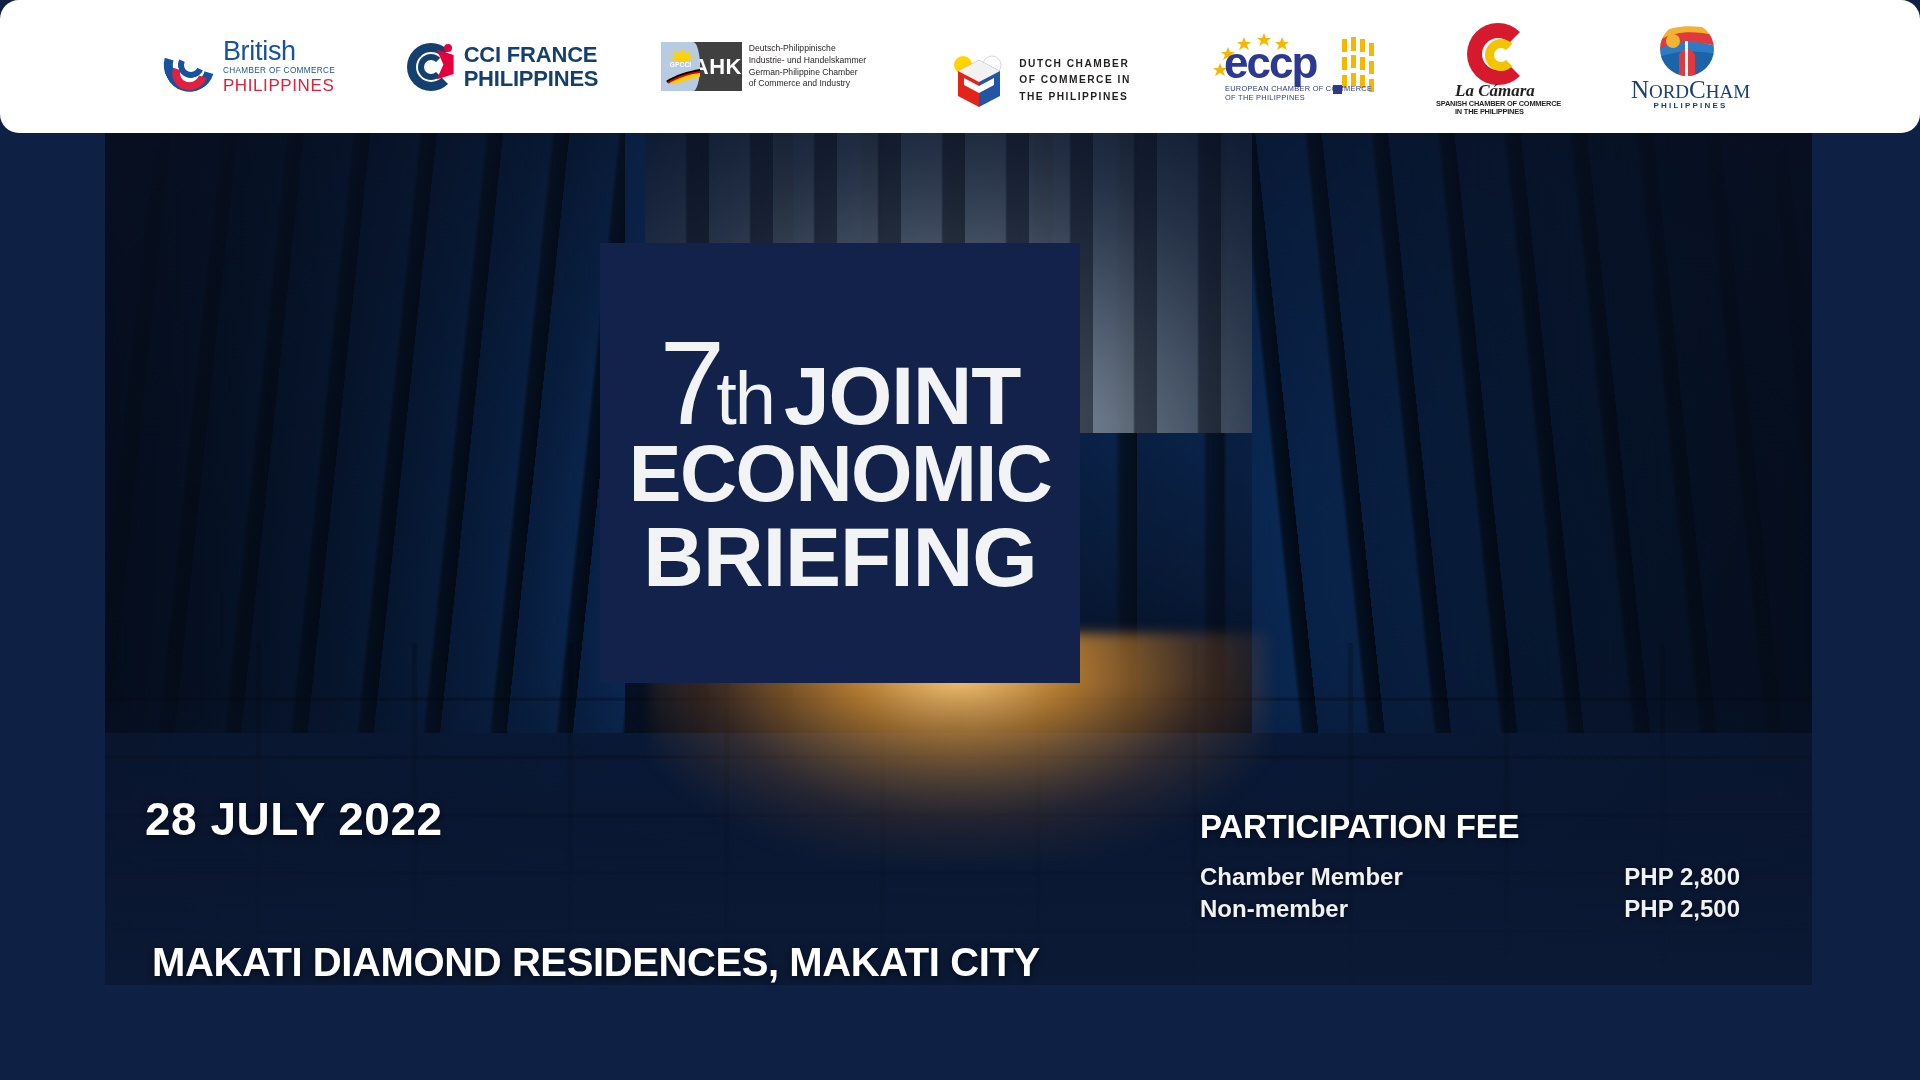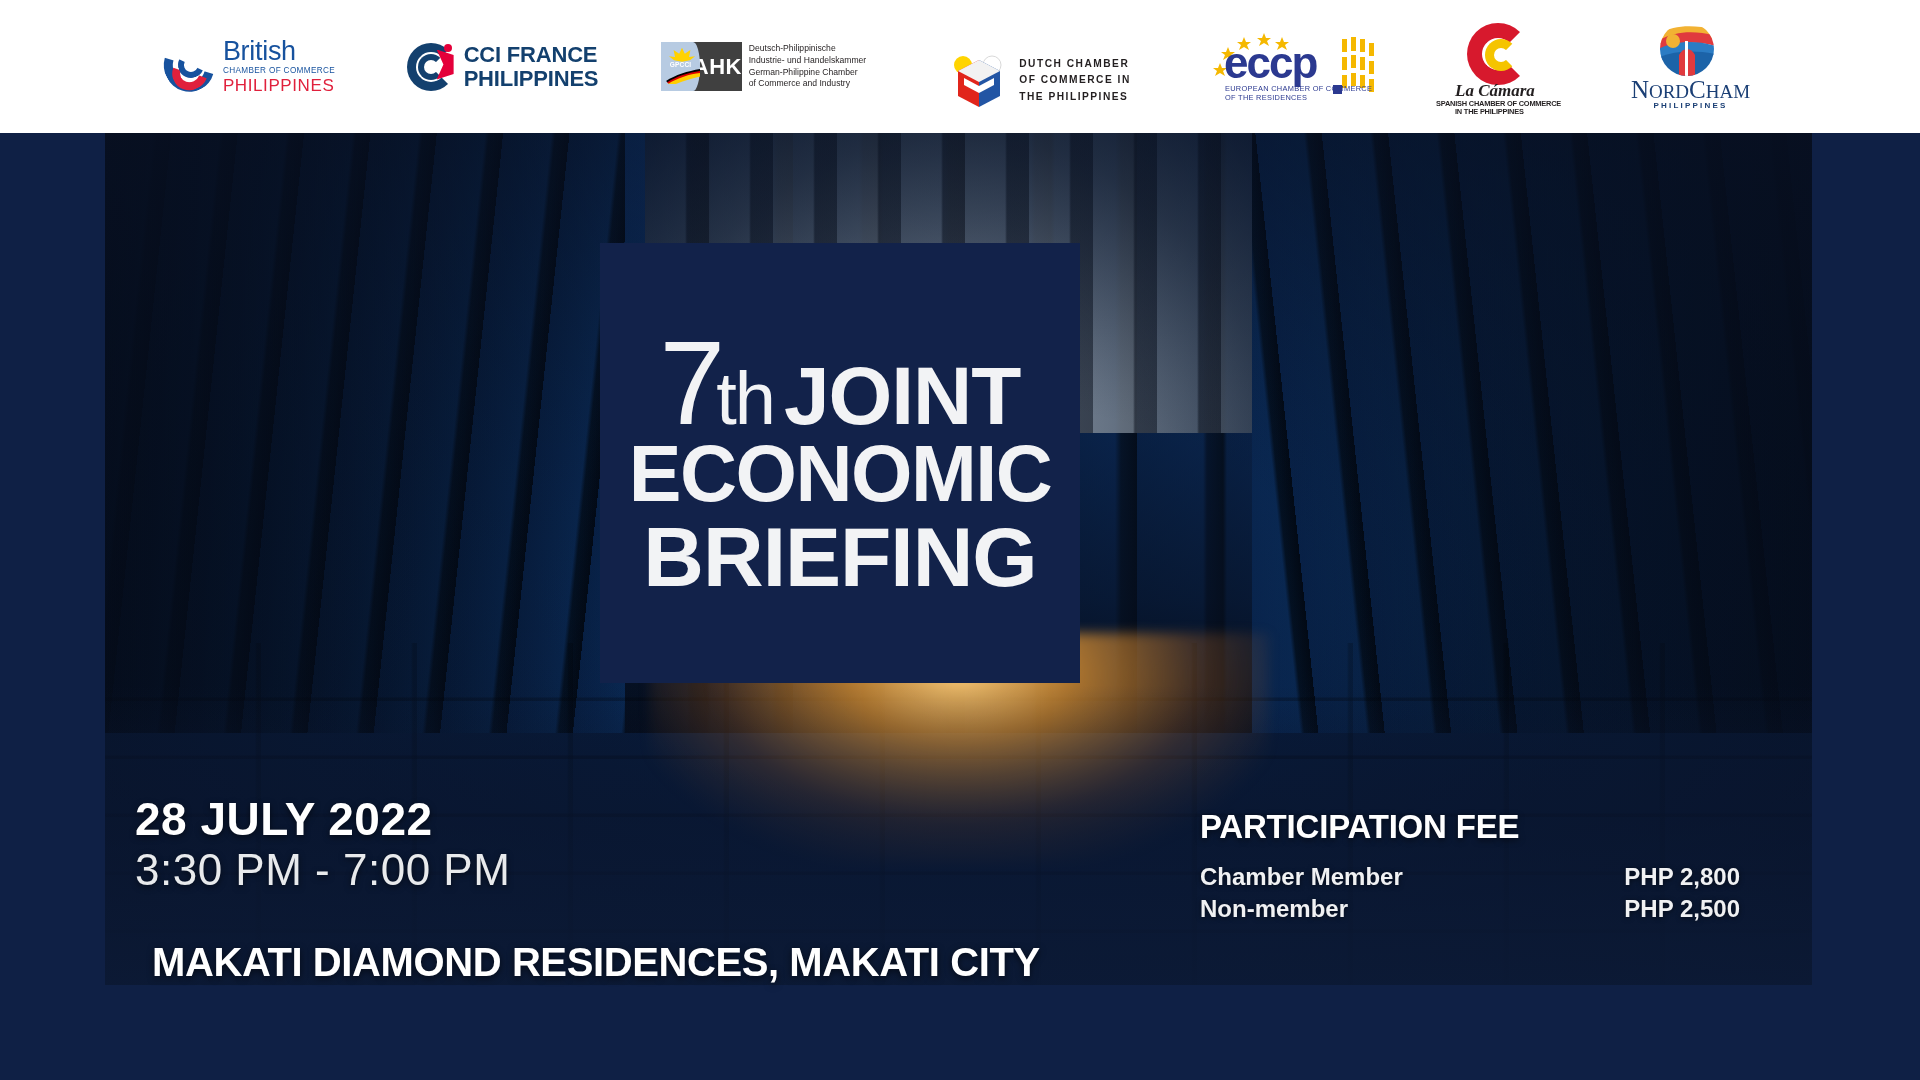--- a/index.html
+++ b/index.html
@@ -7,21 +7,21 @@
   body {
     font-family: "Liberation Sans", sans-serif;
     background:#0f2045;
     position:relative;
   }
 
   
   .logo-bar{
     position:absolute; left:0; top:0; width:1920px; height:133px;
     background:#ffffff;
-    display:flex; align-items:center; justify-content:center; gap:0px;
+    display:flex; align-items:center; justify-content:center; gap:0px;border-radius:19px;
   }
   .logo{ display:flex; align-items:center; justify-content:center; }
 
   
   .l-british{ width:210px; margin-right:48px; }
   .bcc-wrap{ display:flex; align-items:center; gap:7px; }
   .bcc-mark{ position:relative; width:52px; height:58px; flex:none; }
   .bcc-mark .swoosh-blue{
     position:absolute; left:0; top:2px; width:50px; height:52px;
     border:9px solid #17529e; border-radius:50% 48% 50% 50%/50% 50% 50% 50%;
@@ -222,21 +222,21 @@
     display:flex; align-items:baseline; justify-content:center;
     color:#f2f3f5; line-height:.95; white-space:nowrap;
   }
   .t-num{ font-size:118px; font-weight:300; letter-spacing:-3px; }
   .t-th{ font-size:74px; font-weight:300; letter-spacing:-2px; margin-left:-6px;}
   .t-joint{ font-size:82px; font-weight:bold; letter-spacing:-1px; margin-left:10px;margin-top:17px;}
   .t-line2{ font-size:79px; font-weight:bold; color:#f2f3f5; line-height:1.0; letter-spacing:-1.5px; white-space:nowrap; margin-top:-6px;}
   .t-line3{ font-size:84px; font-weight:bold; color:#f2f3f5; line-height:1.0; letter-spacing:-1px; white-space:nowrap; margin-top:2px;}
 
   
-  .info-left{ position:absolute; left:135px; top:795px; z-index:6; }
+  .info-left{ position:absolute; left:145px; top:795px; z-index:6; }
   .date{ font-size:46px; font-weight:bold; color:#ffffff; letter-spacing:.5px; line-height:1.08;
          text-shadow:0 2px 6px rgba(0,0,0,.55); }
   .time{ font-size:44px; font-weight:300; color:#e8eaec; letter-spacing:.5px; line-height:1.12;
          text-shadow:0 2px 6px rgba(0,0,0,.55); }
   .venue{
     position:absolute; left:152px; top:940px; z-index:6;
     font-size:40px; font-weight:bold; color:#ffffff; letter-spacing:-.4px;
     text-shadow:0 2px 7px rgba(0,0,0,.6);
   }
   .info-right{ position:absolute; left:1200px; top:808px; width:540px; z-index:6; }
@@ -345,21 +345,21 @@
           <rect x="40" y="24" width="5" height="13"></rect>
             <rect x="13" y="20" width="5" height="13"></rect>
           <rect x="22" y="36" width="5" height="13"></rect>
             <rect x="31" y="38" width="5" height="13"></rect>
           <rect x="40" y="42" width="5" height="13"></rect>
             <rect x="13" y="38" width="5" height="13"></rect>
         </g>
       </svg>
       <div class="eccp-word">eccp</div>
       <div class="eccp-sub1">EUROPEAN CHAMBER OF COMMERCE</div>
-      <div class="eccp-sub2">OF THE RESIDENCES</div>
+      <div class="eccp-sub2">OF THE PHILIPPINES</div>
       <div class="eccp-sq"></div>
     </div>
   </div>
 
   <div class="logo l-camara">
     <div class="cam-wrap">
       <div class="cam-c-outer"></div>
       <div class="cam-c-inner"></div>
       <div class="cam-script">La Cámara</div>
       <div class="cam-sub1">SPANISH CHAMBER OF COMMERCE</div>
@@ -412,21 +412,20 @@
     <span class="t-num">7</span>
       <span class="t-th">th</span>
       <span class="t-joint">JOINT</span>
   </div>
   <div class="t-line2">ECONOMIC</div>
   <div class="t-line3">BRIEFING</div>
 </div>
 
 <div class="info-left">
   <div class="date">28 JULY 2022</div>
-  <div class="time">3:30 PM - 7:00 PM</div>
 </div>
 
 <div class="venue">MAKATI DIAMOND RESIDENCES, MAKATI CITY</div>
 
 <div class="info-right">
   <div class="fee-head">PARTICIPATION FEE</div>
   <div class="fee-row">
     <span>Chamber Member</span>
     <span class="fee-amt">PHP 2,800</span>
   </div>

